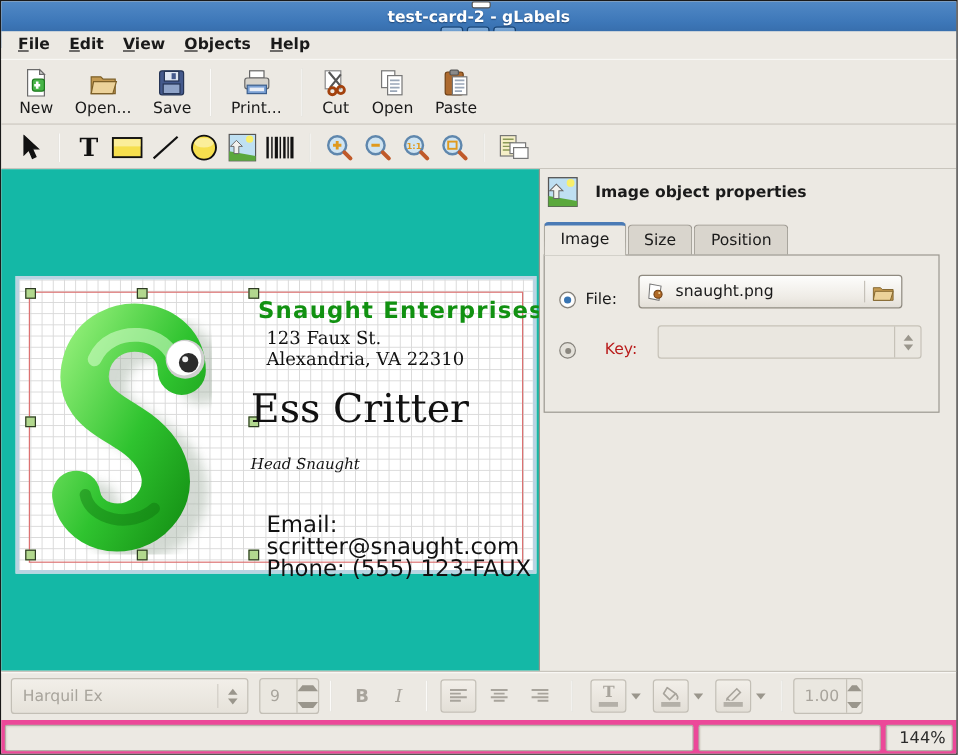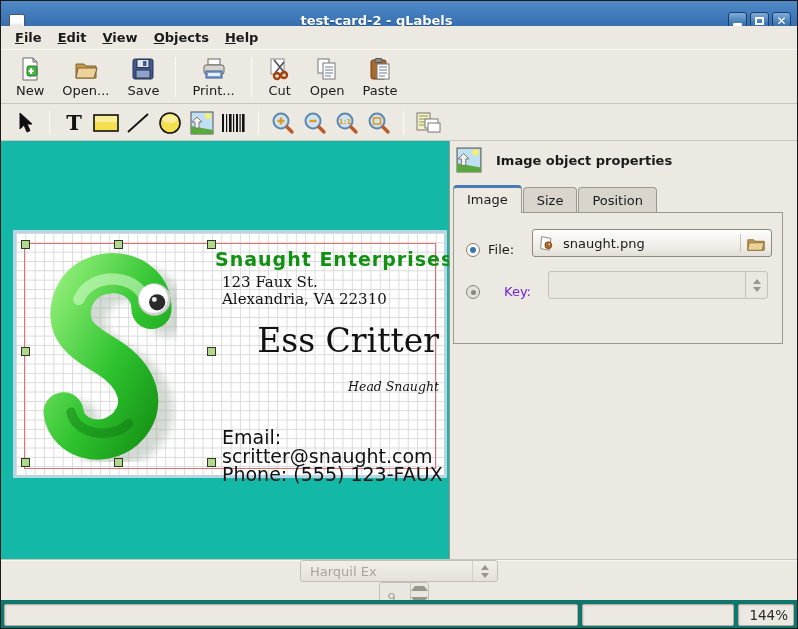--- a/index.html
+++ b/index.html
@@ -3,21 +3,21 @@
 <meta charset="utf-8">
 <style>
   * { margin:0; padding:0; box-sizing:border-box; }
   html,body { background:#555; }
   body { font-family:"DejaVu Sans","Liberation Sans",sans-serif; }
   .window { position:relative; width:798px; height:629px; background:#ece9e3; border:1px solid #1a1a1a; overflow:hidden; }
 
   
   .titlebar { position:absolute; left:0; top:0; width:100%; height:39px;
     background:linear-gradient(#5189c6 0%, #3d77b8 45%, #2d5f99 100%);
-    display:flex; align-items:center; padding:0 4px; }
+    display:flex; align-items:center; padding:0 4px;flex-direction:column; }
   .titlebar .app-icon { width:16px; height:14px; background:#e8e8e8; border:1px solid #555; border-radius:2px; margin-left:4px;
     background-image:linear-gradient(#fff 60%, #dcdcdc); box-shadow:inset 0 0 0 1px #fff; }
   .titlebar .title { flex:1; text-align:center; color:#fff; font-weight:bold; font-size:13px; text-shadow:0 1px 1px #1e4677; }
   .win-btns { display:flex; gap:3px; margin-right:2px; }
   .win-btn { width:19px; height:18px; border:1px solid #16406e; border-radius:3px;
     background:linear-gradient(#7fabd9, #467cb4 60%, #35659c); display:flex; align-items:center; justify-content:center; }
   .glyph-min { width:9px; height:3px; background:#fff; margin-top:8px; border-radius:1px; }
   .glyph-max { width:9px; height:8px; border:2px solid #fff; }
   .glyph-close { color:#fff; font-size:12px; font-weight:bold; line-height:1; }
 
@@ -44,74 +44,74 @@
     background-color:#fff; border:3px solid #b9d4e2;
     background-image:linear-gradient(#d9d9d9 1px, transparent 1px), linear-gradient(90deg,#d9d9d9 1px, transparent 1px);
     background-size:9.33px 9.33px; }
   .margin-rect { position:absolute; left:8px; top:10px; right:8px; bottom:6px; border:1px solid #dc7272; }
 
   .img-object { position:absolute; left:9px; top:11px; width:186px; height:218px; }
   .handle { position:absolute; width:9px; height:9px; background:#b2d88e; border:1px solid #2e3b24; }
 
   .card-company { position:absolute; left:199px; top:15px; font-size:19px; font-weight:bold; letter-spacing:1px; color:#119111; font-family:"DejaVu Sans","Liberation Sans",sans-serif; white-space:nowrap; }
   .card-address { position:absolute; left:206px; top:41px; font-size:15px; line-height:16.5px; color:#111; font-family:"DejaVu Serif","Liberation Serif",serif; }
-  .card-nameblock { position:absolute; left:193px; top:90px; width:230px; text-align:right; }
+  .card-nameblock { position:absolute; left:193px; top:90px; width:230px; text-align:left; }
   .card-name { font-size:33px; line-height:36px; color:#111; font-family:"DejaVu Serif","Liberation Serif",serif; }
   .card-role { font-size:12.5px; font-style:italic; color:#111; font-family:"DejaVu Serif","Liberation Serif",serif; margin-top:20px; }
   .card-contact { position:absolute; left:206px; top:195px; font-size:19px; line-height:18.5px; color:#111; }
 
   
   .panel { position:relative; flex:1; background:#ece9e3; }
   .panel-header { position:absolute; left:6px; top:6px; display:flex; align-items:center; gap:14px; }
   .panel-title { font-size:13px; font-weight:bold; color:#1a1a1a; }
   .tabs { position:absolute; left:3px; top:44px; display:flex; align-items:flex-end; }
   .tab { font-size:13px; color:#1a1a1a; padding:5px 13px; border:1px solid #9c9890; border-bottom:none; background:#d9d5cd; border-radius:4px 4px 0 0; margin-right:1px; }
   .tab.active { background:#ece9e3; border-top:3px solid #4a7ab5; padding-top:4px; padding-bottom:6px; position:relative; z-index:2; }
   .tab-frame { position:absolute; left:3px; top:71px; width:330px; height:132px; border:1px solid #9c9890; background:#ece9e3; }
 
   .prop-row { position:absolute; left:12px; display:flex; align-items:flex-end; }
   .radio { width:14px; height:14px; border-radius:50%; border:1px solid #84807a; background:radial-gradient(#fff 55%, #d8d5cf); display:flex; align-items:center; justify-content:center; }
   .radio .dot { width:6px; height:6px; border-radius:50%; background:#3874b2; }
   .radio.disabled { background:#e4e1da; }
   .radio.disabled .dot { background:#8a867e; width:5px; height:5px; }
   .prop-label { font-size:13px; color:#1a1a1a; margin-left:8px; width:38px; }
-  .prop-label.disabled { color:#6d28d9;margin-left:24px; }
-
-  .file-btn { width:240px; height:28px; border:1px solid #8f8a80; border-radius:3px;
+  .prop-label.disabled { color:#b91c1c;margin-left:24px; }
+
+  .file-btn { width:220px; height:28px; border:1px solid #8f8a80; border-radius:3px;
     background:linear-gradient(#fdfdfc, #eeebe5 70%, #e3dfd8); display:flex; align-items:center; padding:0 6px; margin-left:6px; }
   .file-btn .fname { flex:1; font-size:13px; color:#1a1a1a; margin-left:7px; text-align:left; }
   .file-btn .vline { width:1px; height:18px; background:#c5c1b9; margin-right:6px; }
 
   .key-combo { width:220px; height:28px; border:1px solid #c6c2b8; border-radius:3px; background:#eae7e0; margin-left:6px; display:flex; }
   .key-combo .space { flex:1; }
   .key-combo .spin { width:22px; border-left:1px solid #c6c2b8; display:flex; flex-direction:column; align-items:center; justify-content:center; gap:3px; }
 
   .arrow-up { width:0; height:0; border-left:4px solid transparent; border-right:4px solid transparent; border-bottom:5px solid #9a968c; }
   .arrow-dn { width:0; height:0; border-left:4px solid transparent; border-right:4px solid transparent; border-top:5px solid #9a968c; }
 
   
-  .toolbar3 { position:absolute; left:0; top:558px; width:100%; height:41px; background:#ece9e3; border-top:1px solid #c9c5bd; box-shadow:0 1px 0 #f8f7f4 inset; display:flex; align-items:center; padding:0 8px; color:#a8a49c;flex-direction:column; }
+  .toolbar3 { position:absolute; left:0; top:558px; width:100%; height:41px; background:#ece9e3; border-top:1px solid #c9c5bd; box-shadow:0 1px 0 #f8f7f4 inset; display:flex; align-items:center; padding:0 8px; color:#a8a49c; }
   .combo { width:198px; height:30px; border:1px solid #c3bfb6; border-radius:3px; background:linear-gradient(#f2efe9,#e6e2da); display:flex; align-items:center; }
   .combo .val { flex:1; font-size:13px; color:#a8a49c; padding-left:9px; text-align:left; }
   .combo .cvline { width:1px; height:20px; background:#d2cec6; }
   .combo .spin { width:24px; display:flex; flex-direction:column; align-items:center; gap:3px; }
   .spinbox { height:30px; border:1px solid #c3bfb6; border-radius:3px; background:#eae7e0; display:flex; margin-left:9px; }
   .spinbox .val { font-size:13px; color:#a8a49c; padding:7px 6px 0 8px; text-align:left; }
   .spinbox .btns { width:18px; border-left:1px solid #c6c2b8; display:flex; flex-direction:column; }
   .spinbox .btns div { flex:1; display:flex; align-items:center; justify-content:center; }
   .fmt-sep { width:1px; height:26px; background:#c9c5bd; border-right:1px solid #fbfaf8; margin:0 9px; }
   .fmt-txtbtn { font-size:15px; padding:4px 11px; color:#a8a49c; }
   .align-btn { width:30px; height:28px; display:flex; align-items:center; justify-content:center; border-radius:3px; margin:0 2px; }
   .align-btn.framed { border:1px solid #c3bfb6; background:linear-gradient(#f2efe9,#e3dfd7); }
   .color-btn { width:30px; height:28px; border:1px solid #c3bfb6; border-radius:3px; background:linear-gradient(#f2efe9,#e3dfd7); display:flex; flex-direction:column; align-items:center; justify-content:center; margin-left:6px; }
   .drop-btn { width:16px; height:28px; display:flex; align-items:center; justify-content:center; }
   .cbar { width:16px; height:4px; background:#b4b0a8; margin-top:1px; }
 
   
-  .statusbar { position:absolute; left:0; top:599px; width:100%; height:29px; background:#0f766e; display:flex; align-items:center; padding:0 3px; gap:4px; }
+  .statusbar { position:absolute; left:0; top:599px; width:100%; height:29px; background:#ec4899; display:flex; align-items:center; padding:0 3px; gap:4px; }
   .status-box { height:22px; border:1px solid #b4b0a8; border-radius:2px; box-shadow:inset 1px 1px 1px #dcd8d0; background:#ece9e3; }
   .sb-left { flex:1; }
   .sb-mid { width:152px; }
   .sb-zoom { width:56px; font-size:13.5px; color:#2a2a2a; display:flex; align-items:center; justify-content:flex-end; padding-right:5px; }
 
   .icon24 { width:24px; height:24px; }
   svg { display:block; }
 </style>
 </head>
 <body>

